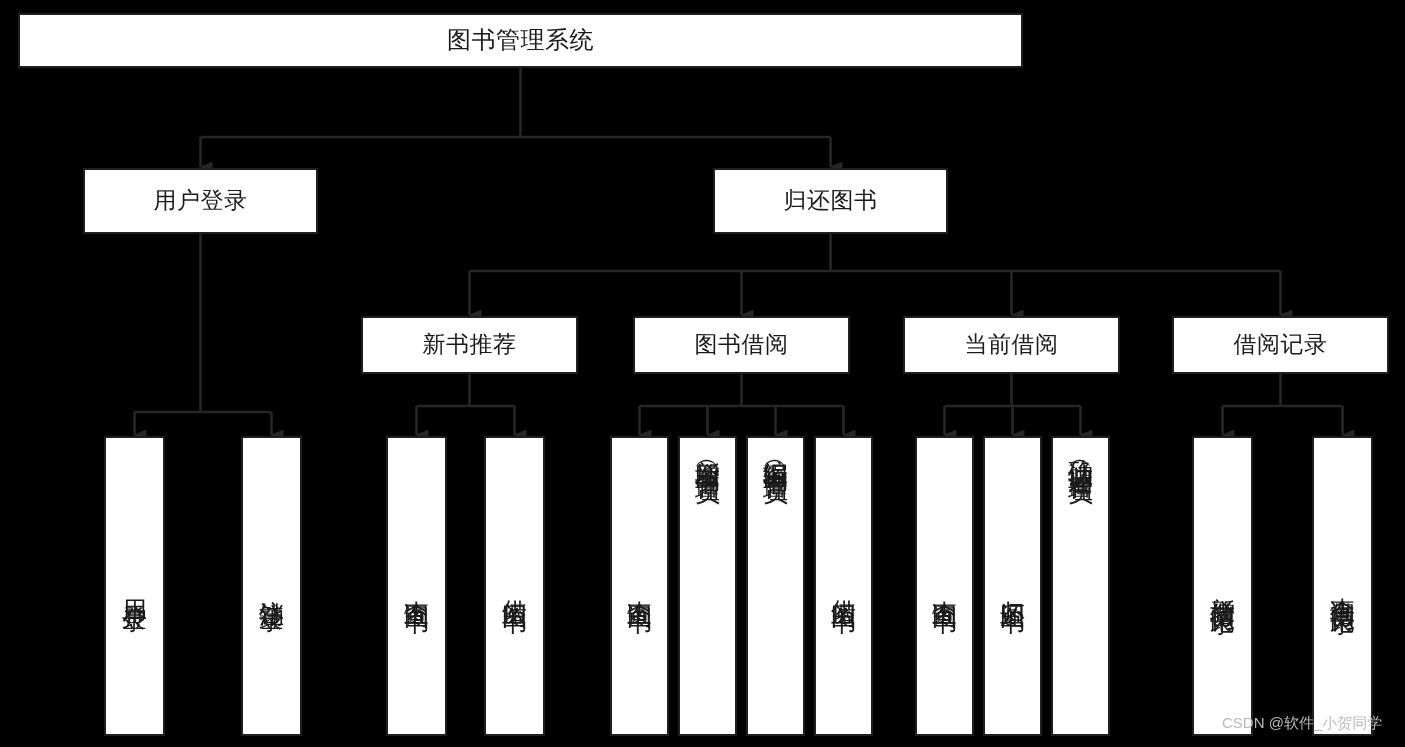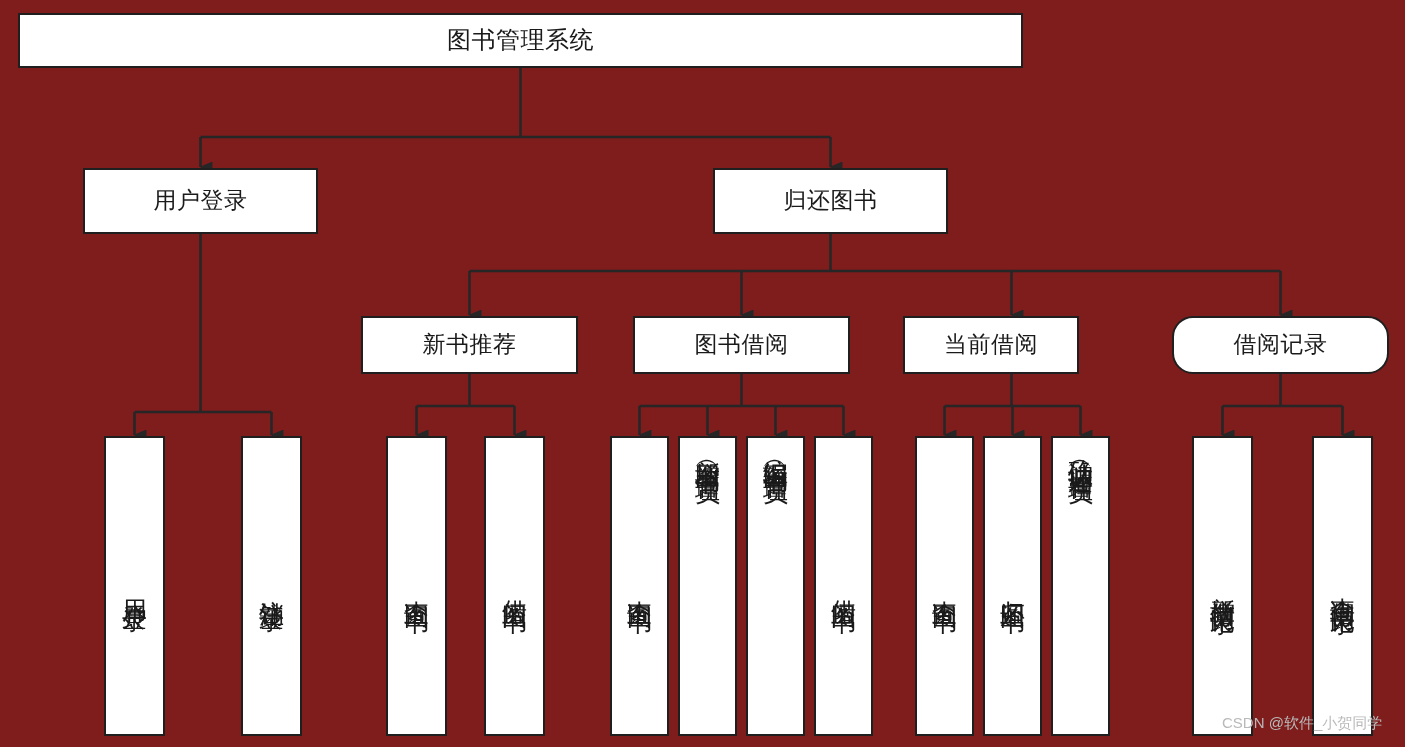--- a/index.html
+++ b/index.html
@@ -8,21 +8,21 @@
     padding: 0;
     background: #ffffff;
   }
   body {
     font-family: "Liberation Sans", "DejaVu Sans", sans-serif;
   }
   #canvas {
     position: relative;
     width: 1405px;
     height: 747px;
-    background: #7f1d1d;
+    background: #000000;
     overflow: hidden;
   }
   #edges {
     position: absolute;
     left: 0;
     top: 0;
     width: 1405px;
     height: 747px;
     pointer-events: none;
   }
@@ -142,24 +142,24 @@
   <div class="node horiz" style="left: 713px; top: 168px; width: 235px; height: 66px;">
     <span class="label">归还图书</span>
   </div>
 
   <div class="node horiz" style="left: 361px; top: 316px; width: 217px; height: 58px;">
     <span class="label">新书推荐</span>
   </div>
   <div class="node horiz" style="left: 633px; top: 316px; width: 217px; height: 58px; justify-content: center;">
     <span class="label">图书借阅</span>
   </div>
-  <div class="node horiz" style="left: 903px; top: 316px; width: 176px; height: 58px;">
+  <div class="node horiz" style="left: 903px; top: 316px; width: 217px; height: 58px;">
     <span class="label">当前借阅</span>
   </div>
-  <div class="node horiz" style="left: 1172px; top: 316px; width: 217px; height: 58px; border-radius: 21px;">
+  <div class="node horiz" style="left: 1172px; top: 316px; width: 217px; height: 58px;">
     <span class="label">借阅记录</span>
   </div>
 
   <div class="node vert" style="left: 104px; top: 436px; width: 61px; height: 300px;">
     <span class="label">用户登录</span>
   </div>
   <div class="node vert" style="left: 241px; top: 436px; width: 61px; height: 300px;">
     <span class="label">注销登录</span>
   </div>
 

